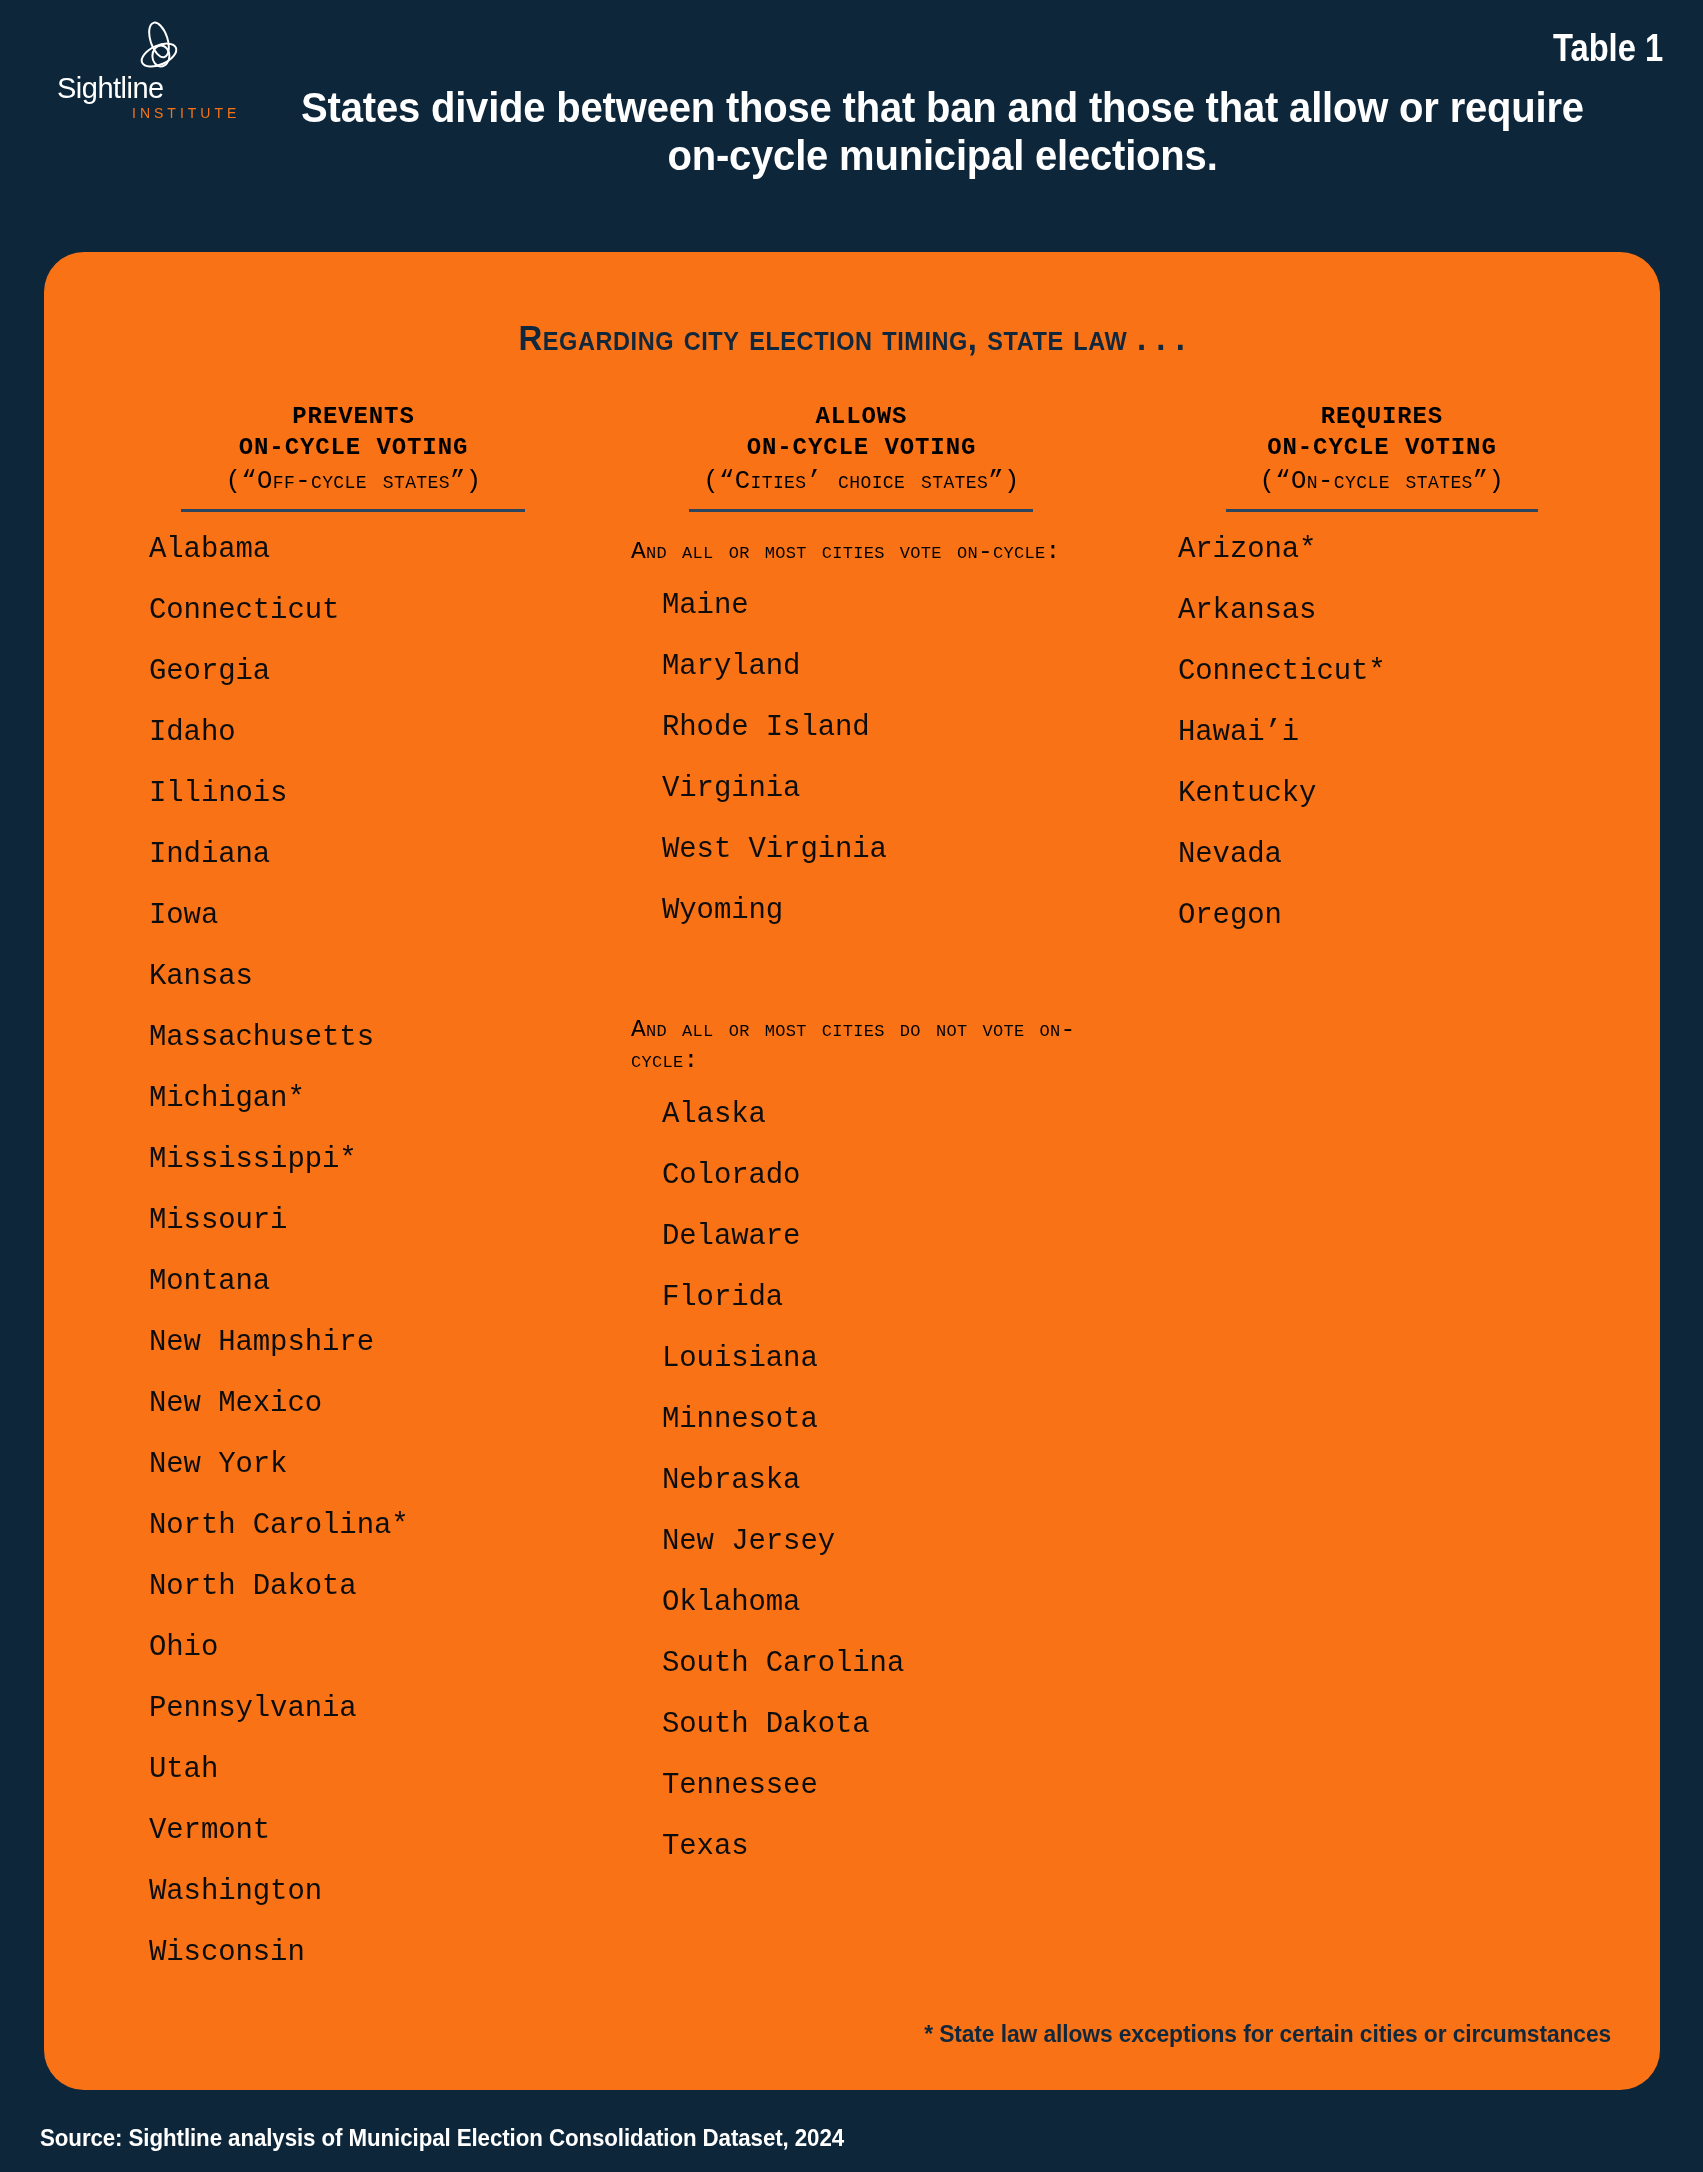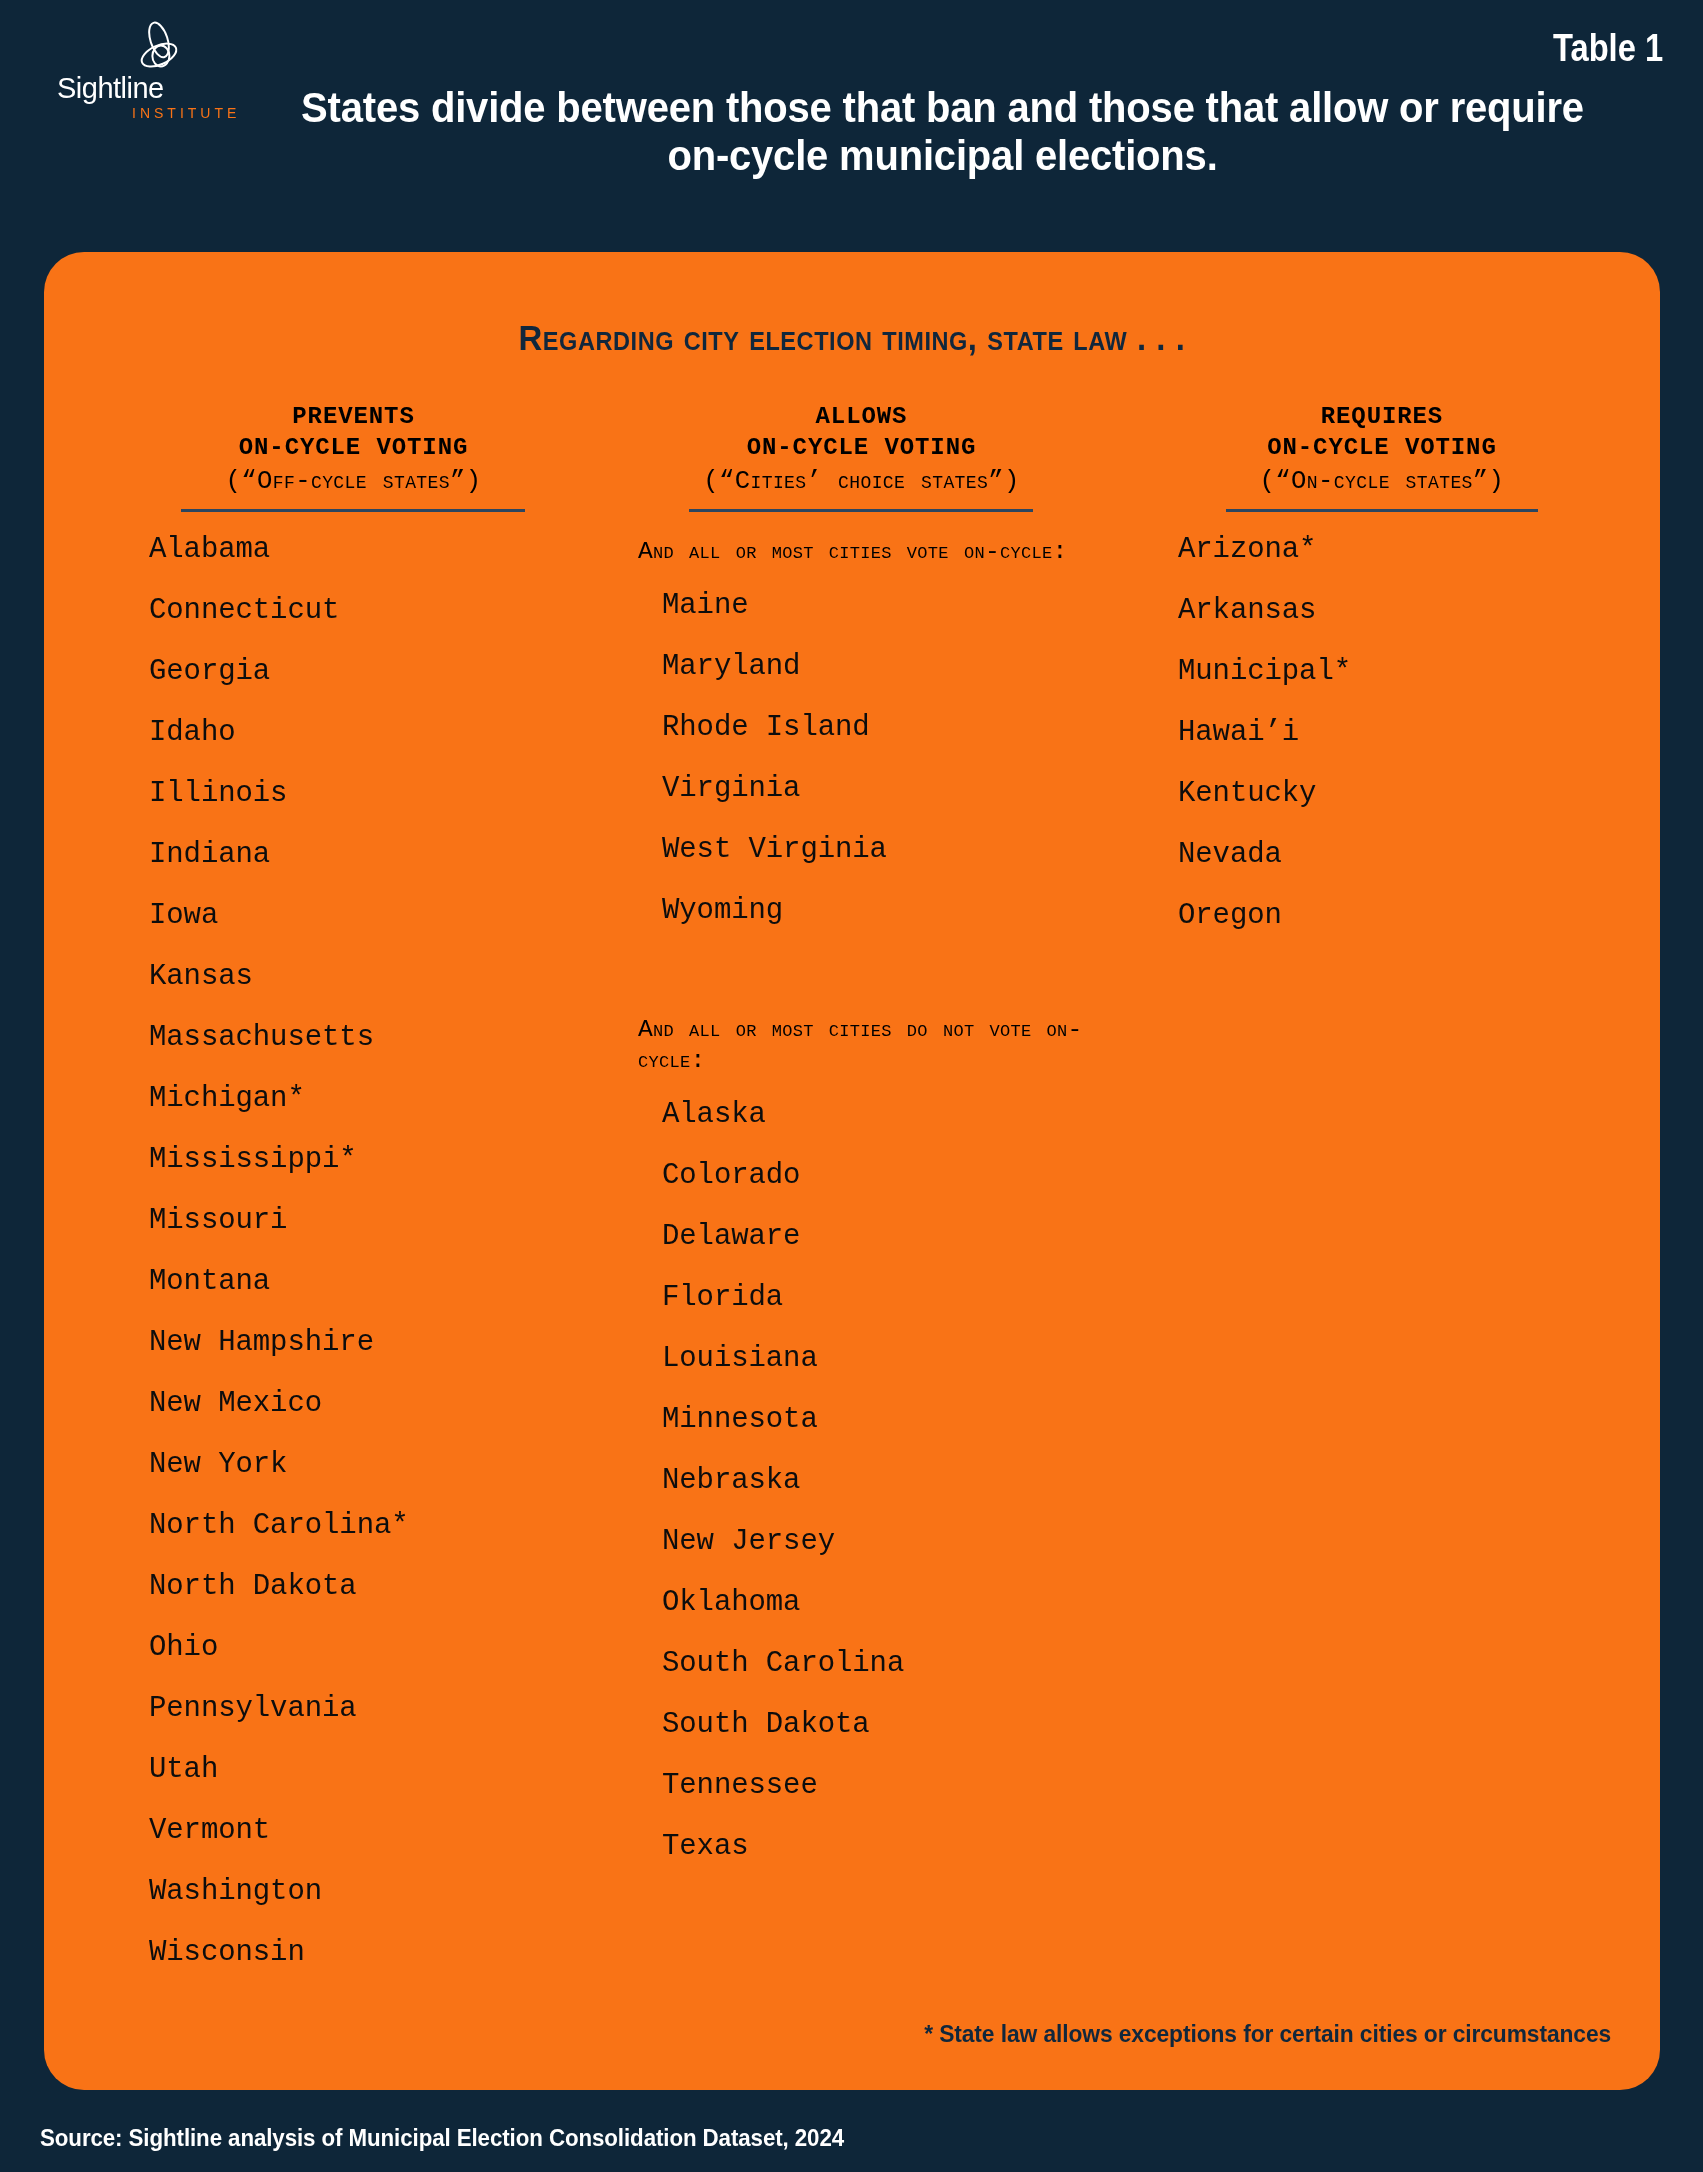--- a/index.html
+++ b/index.html
@@ -158,21 +158,21 @@
   }
   .col-3 .col-rule { width: 312px; }
 
   .subhead {
     color: #000000;
     font-size: 24.6px;
     font-weight: 400;
     letter-spacing: 0.3px;
     line-height: 1.28;
     font-variant: small-caps;
-    margin-left: 25px;
+    margin-left: 18px;
   }
 
   .state-list {
     list-style: none;
     margin-top: 23px;
   }
   .state-list li {
     color: #0d0d0d;
     font-size: 29px;
     font-weight: 500;
@@ -321,21 +321,21 @@
       <div class="col col-3">
         <div class="col-head">
           <div class="line-a">REQUIRES</div>
           <div class="line-b">ON-CYCLE VOTING</div>
           <div class="line-c">(“On-cycle states”)</div>
         </div>
         <div class="col-rule"></div>
         <ul class="state-list">
             <li>Arizona*</li>
             <li>Arkansas</li>
-            <li>Municipal*</li>
+            <li>Connecticut*</li>
             <li>Hawai’i</li>
             <li>Kentucky</li>
             <li>Nevada</li>
             <li>Oregon</li>
           </ul>
       </div>
 
     </div>
 
     <div class="footnote">* State law allows exceptions for certain cities or circumstances</div>

